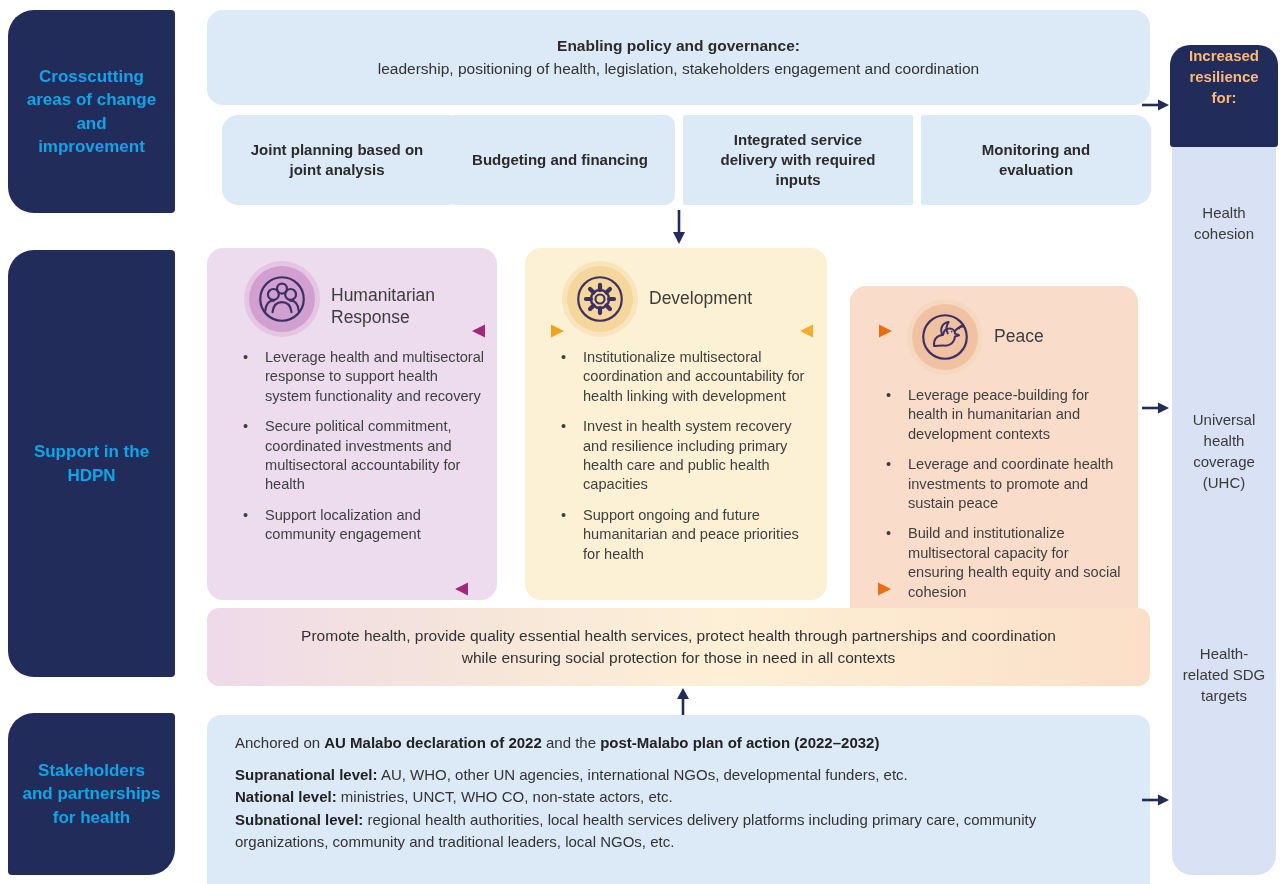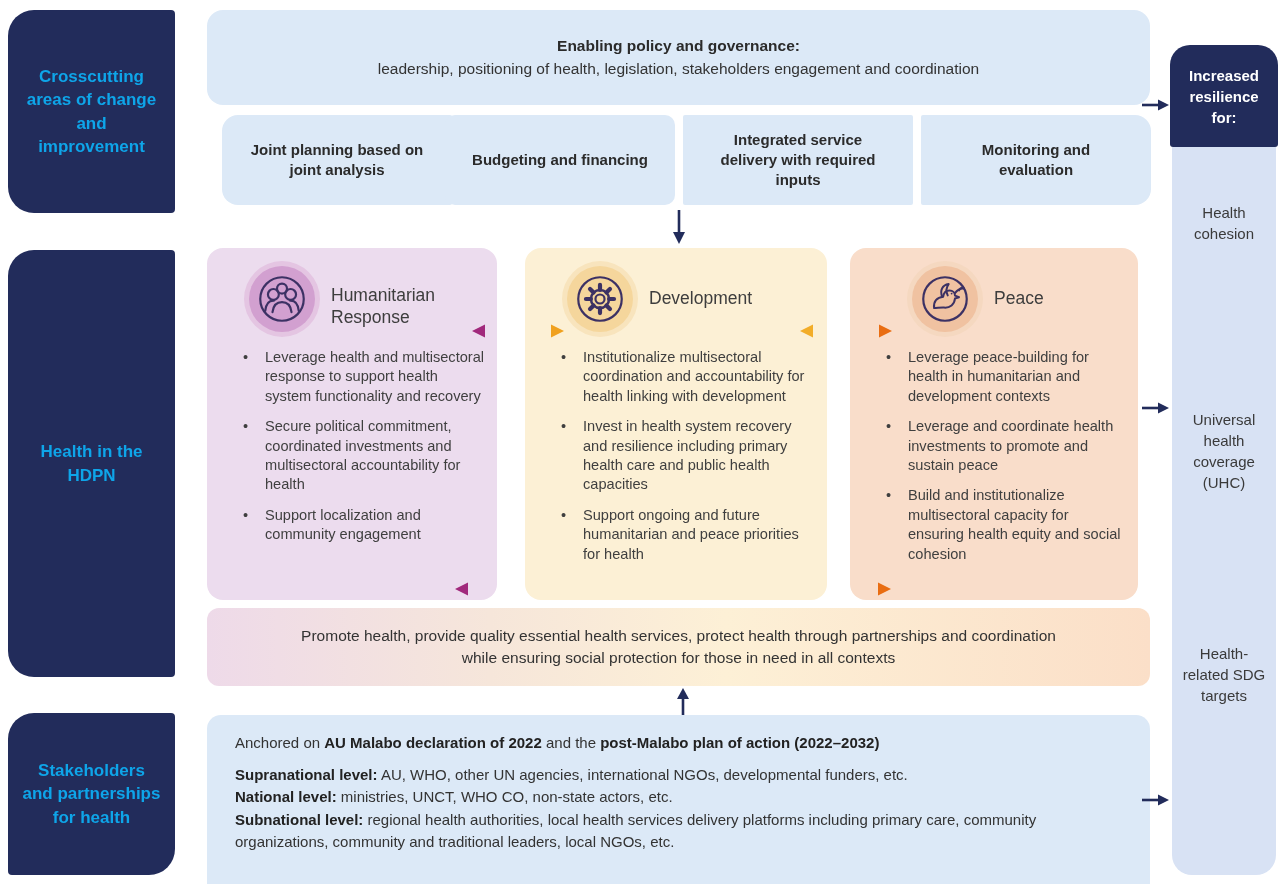--- a/index.html
+++ b/index.html
@@ -26,21 +26,21 @@
             font-weight:bold; font-size:15px; color:#2b2b2b; line-height:1.35; padding:0 26px; }
   .p1 { left:222px; border-radius:16px 2px 2px 16px; }
   .p2 { left:445px; border-radius:10px; }
   .p3 { left:683px; border-radius:2px; }
   .p4 { left:921px; border-radius:2px 16px 16px 2px; }
 
   
   .nexus { position:absolute; top:248px; height:352px; border-radius:16px; }
   .nx-hum  { left:207px; width:290px; background:#ecdcee; }
   .nx-dev  { left:525px; width:302px; background:#fcf0d5; }
-  .nx-pea  { left:850px; width:288px; background:#f9ddca; }
+  .nx-pea  { left:850px; width:288px; background:#f9ddca;margin-top:38px; }
   .nx-head { display:flex; align-items:center; gap:16px; padding-top:18px; }
   .nx-hum .nx-head, .nx-dev .nx-head { padding-left:42px; }
   .nx-pea .nx-head { padding-left:62px; }
   .nx-circle { width:66px; height:66px; border-radius:50%; flex:0 0 66px;
                display:flex; align-items:center; justify-content:center; }
   .c-hum { background:#d2a0d0; box-shadow:0 0 0 5px #e4c5e2; }
   .c-dev { background:#f5d69c; box-shadow:0 0 0 5px #f8e4bd; }
   .c-pea { background:#f0c2a1; box-shadow:0 0 0 5px #f5d8c0; }
   .nx-title { font-size:17.5px; color:#3d3d3d; line-height:1.25; }
   .nx-bullets { list-style:none; margin-top:16px; padding:0 12px 0 34px; }
@@ -55,42 +55,42 @@
              text-align:center; font-size:15.5px; color:#333333; line-height:1.45; padding:0 30px; }
 
   
   .foundation { position:absolute; left:207px; top:715px; width:943px; height:188px; background:#dce9f7;
                 border-radius:14px; padding:17px 28px; font-size:15px; color:#333333; line-height:1.5; }
   .foundation b { color:#222222; }
   .foundation .anchored { margin-bottom:9px; }
 
   
   .rr-head { position:absolute; left:1170px; top:45px; width:108px; height:102px; background:#222c5b;
-             border-radius:20px 20px 3px 3px; color:#ffffff; font-weight:bold; font-size:15px;
-             display:flex; align-items:center; justify-content:center; text-align:center; line-height:1.4;
+             border-radius:20px 20px 3px 3px; color:#fdba74; font-weight:bold; font-size:15px;
+             display:flex; align-items:flex-start; justify-content:center; text-align:center; line-height:1.4;
              padding:0 10px; }
   .rr-col { position:absolute; left:1172px; top:147px; width:104px; height:728px; background:#d8e2f4;
             border-radius:0 0 20px 20px; }
   .rr-item { position:absolute; width:100%; text-align:center; font-size:15px; color:#3a3a3a; line-height:1.4;
              padding:0 6px; }
   .rr-i1 { top:55px; } .rr-i2 { top:262px; } .rr-i3 { top:496px; }
 
   .arrow { position:absolute; }
   svg { display:block; }
 </style>
 </head>
 <body>
 
 <div class="canvas">
 
   <div class="rail-box rail-1">
     <span>Crosscutting areas of change and improvement</span>
   </div>
   <div class="rail-box rail-2">
-    <span>Health in the HDPN</span>
+    <span>Support in the HDPN</span>
   </div>
   <div class="rail-box rail-3">
     <span>Stakeholders and partnerships for health</span>
   </div>
 
   <div class="topbar">
     <div class="t1">Enabling policy and governance:</div>
     <div class="t2">leadership, positioning of health, legislation, stakeholders engagement and coordination</div>
   </div>
 

